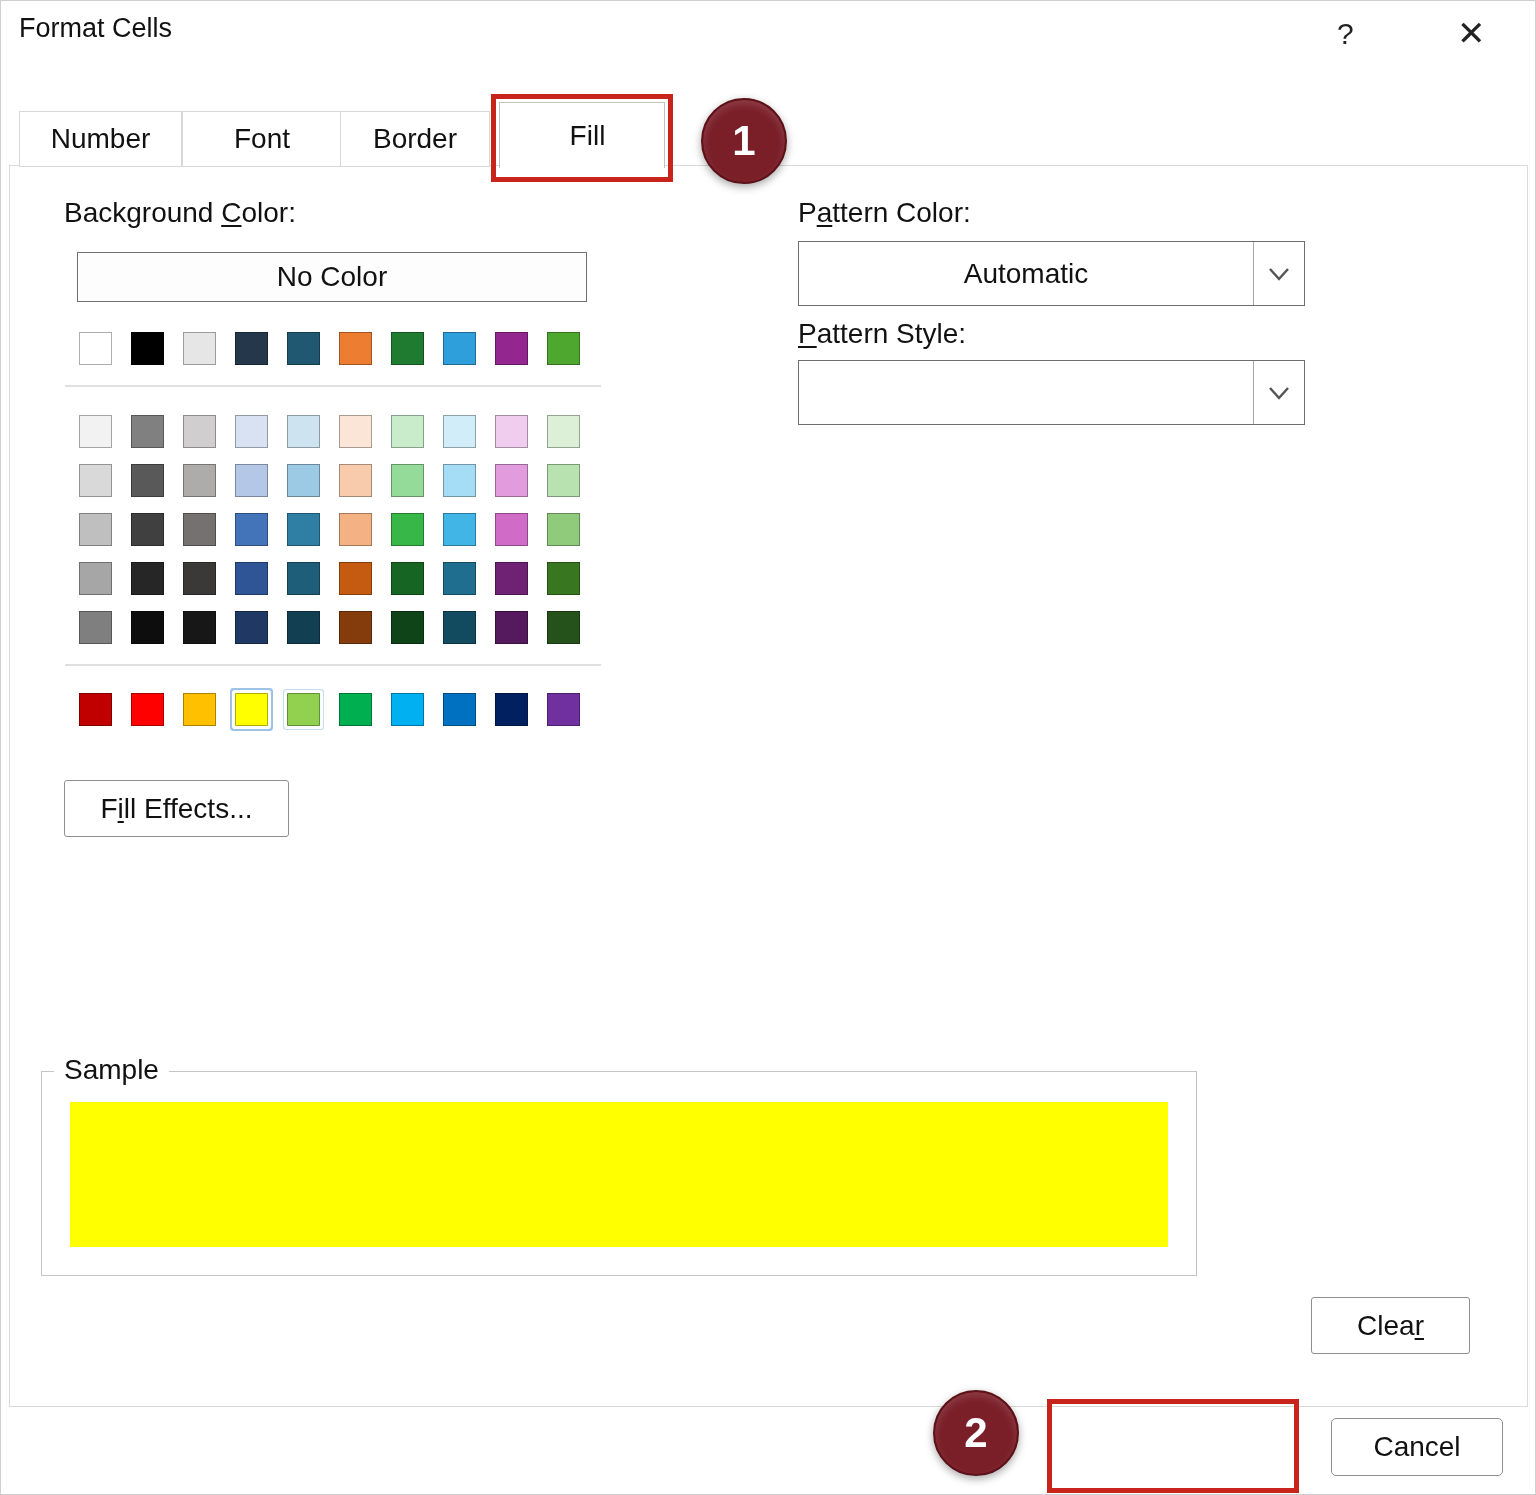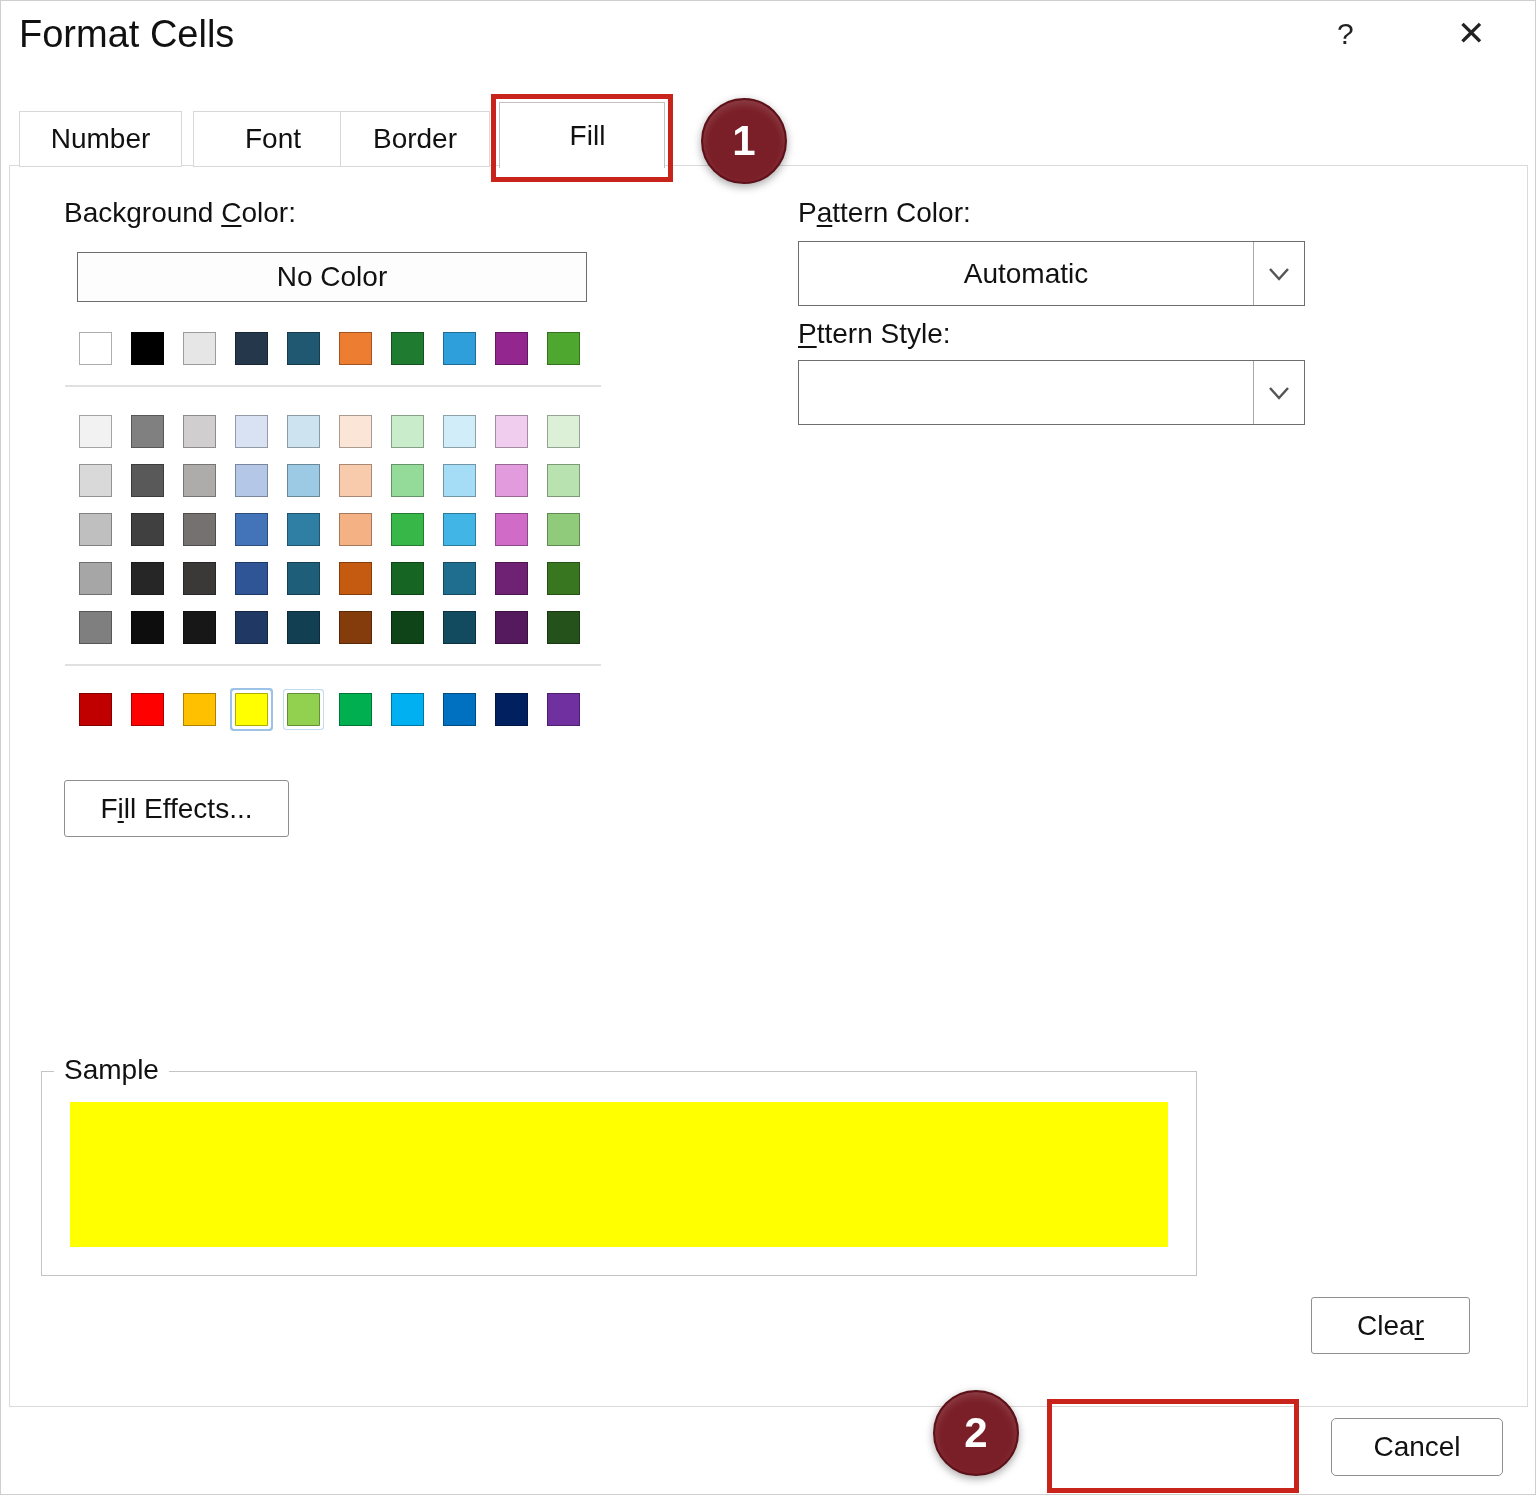--- a/index.html
+++ b/index.html
@@ -2,33 +2,33 @@
 <html><head>
 <meta charset="utf-8">
 <style>
   html,body{margin:0;padding:0;background:#e9e9e9;}
   #stage{
     position:relative;width:1536px;height:1495px;background:#ffffff;
     border:1px solid #cfcfcf;box-sizing:border-box;overflow:hidden;
     font-family:"Liberation Sans",sans-serif;color:#111;
   }
   .abs{position:absolute;box-sizing:border-box;}
-  .title{left:18px;top:12px;font-size:38px;}
+  .title{left:18px;top:12px;font-size:27px;}
   .help-glyph{left:1336px;top:16px;font-size:30px;color:#222;cursor:default;}
   .close-glyph{left:1456px;top:12px;font-size:34px;color:#222;cursor:default;}
 
   
   .panel{left:8px;top:164px;width:1519px;height:1242px;border:1px solid #dadada;background:#fff;}
 
   .tab{
     top:110px;height:56px;background:#fff;border:1px solid #d8d8d8;
     display:flex;align-items:center;justify-content:center;font-size:28px;z-index:2;
   }
   #tab-number{left:18px;width:163px;}
-  #tab-font{left:192px;width:160px;}
+  #tab-font{left:181px;width:160px;}
   #tab-border{left:339px;width:150px;}
   #tab-fill{left:498px;top:101px;width:166px;height:66px;border:1px solid #c2c2c2;border-bottom:none;z-index:3;padding-left:11px;}
 
   .anno-box{border:5px solid #c8241b;background:transparent;z-index:6;pointer-events:none;}
   #fill-anno{left:490px;top:93px;width:182px;height:88px;}
   #ok-anno{left:1046px;top:1398px;width:252px;height:94px;}
 
   .badge{
     width:86px;height:86px;border-radius:50%;z-index:7;
     background:#7a1e27;border:2px solid #5d1119;
@@ -221,21 +221,21 @@
   <div class="abs combo" id="pattern-color-combo">
     <div class="combo-value">Automatic</div>
     <div class="combo-btn">
       <svg class="chev" viewBox="0 0 22 14">
           <path d="M2 2 L11 12 L20 2" fill="none" stroke="#555" stroke-width="2.5"></path>
         </svg>
     </div>
   </div>
 
   <div class="abs label" id="pattern-style-label">
-    <span></span><span class="mn">P</span><span>ttern Style:</span>
+    <span></span><span class="mn">P</span><span>attern Style:</span>
   </div>
   <div class="abs combo" id="pattern-style-combo">
     <div class="combo-value"></div>
     <div class="combo-btn">
       <svg class="chev" viewBox="0 0 22 14">
           <path d="M2 2 L11 12 L20 2" fill="none" stroke="#555" stroke-width="2.5"></path>
         </svg>
     </div>
   </div>
 

